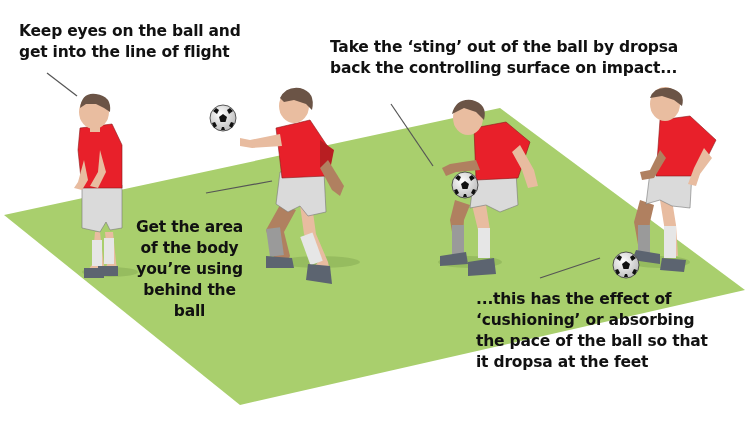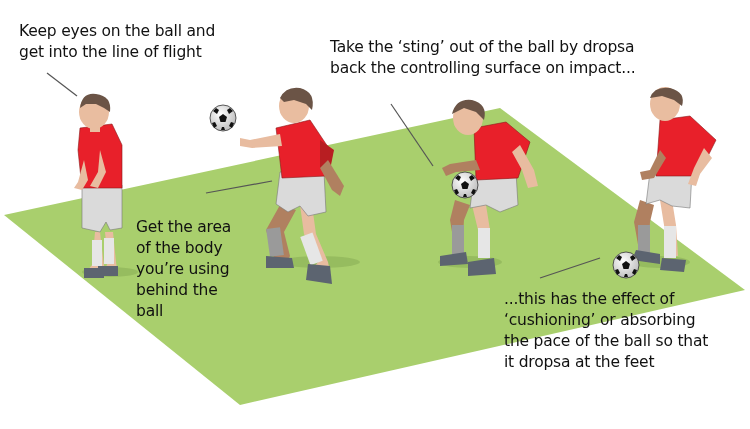--- a/index.html
+++ b/index.html
@@ -1,22 +1,22 @@
 <!DOCTYPE html>
 <html><head>
 <meta charset="utf-8">
 <style>
   html,body{margin:0;padding:0;background:#fff;}
   body{width:750px;height:429px;position:relative;overflow:hidden;font-family:"DejaVu Sans","Liberation Sans",sans-serif;}
   .stage{position:absolute;left:0;top:0;width:750px;height:429px;}
-  .label{position:absolute;color:#111;font-weight:normal;font-size:15.5px;line-height:21px;letter-spacing:-0.2px;white-space:pre;}
+  .label{position:absolute;color:#111;font-weight:bold;font-size:15.5px;line-height:21px;letter-spacing:-0.2px;white-space:pre;}
   #lbl1{left:19px;top:21px;}
   #lbl2{left:330px;top:37px;}
-  #lbl3{left:136px;top:217px;}
-  #lbl4{left:504px;top:289px;}
+  #lbl3{left:136px;top:217px;text-align:center;}
+  #lbl4{left:476px;top:289px;}
 </style>
 </head>
 <body>
 
 <div class="stage">
 <svg width="750" height="429" viewBox="0 0 750 429">
   <defs>
     <radialGradient id="ballg" cx="40%" cy="35%" r="65%">
       <stop offset="0" stop-color="#ffffff"></stop>
       <stop offset="1" stop-color="#bfbfbf"></stop>

